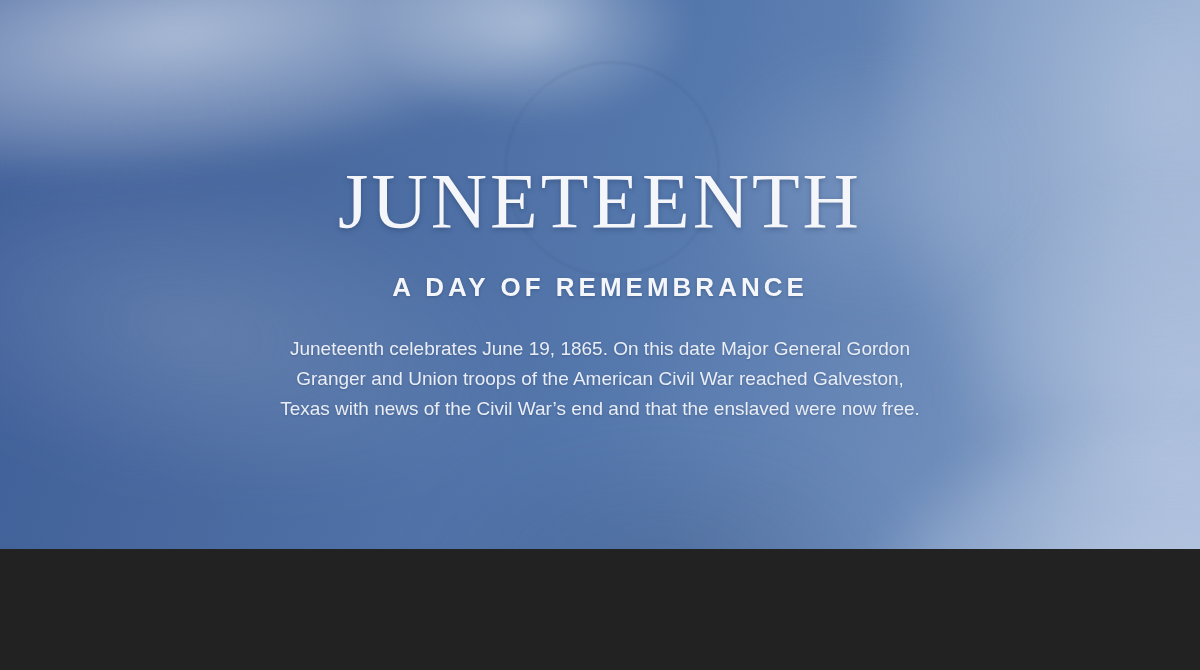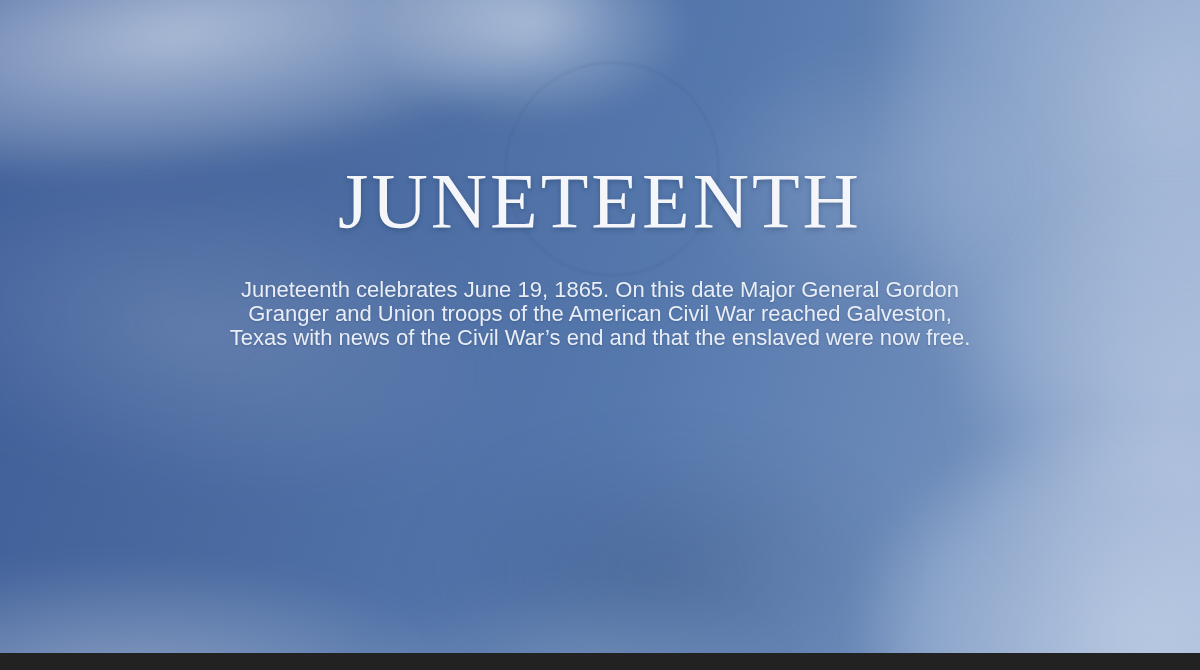--- a/index.html
+++ b/index.html
@@ -3,21 +3,21 @@
 <meta charset="utf-8">
 <style>
   html, body {
     margin: 0;
     padding: 0;
     background: #222;
   }
   .hero {
     position: relative;
     width: 1200px;
-    height: 653px;
+    height: 549px;
     overflow: hidden;
     font-family: "Liberation Sans", sans-serif;
     background: linear-gradient(108deg,
       var(--sky-deep, #3d5c97) 0%,
       #49699f 26%,
       #5477ac 52%,
       #6d8cba 78%,
       var(--sky-light, #8aa3cb) 100%);
   }
   .cloud {
@@ -105,22 +105,22 @@
     font-size: 26px;
     line-height: 30px;
     font-weight: 700;
     letter-spacing: 4px;
     color: var(--text-main, #f4f6fa);
     text-shadow: 0 1px 3px rgba(25,45,80,0.3);
   }
   .body-text {
     width: 880px;
     margin: 32px auto 0 auto;
-    font-size: 22px;
-    line-height: 24px;
+    font-size: 19px;
+    line-height: 30px;
     color: var(--text-body, #e9eef6);
     text-shadow: 0 1px 2px rgba(30,50,90,0.28);
     white-space: pre-line;
   }
   .body-text + .body-text {
     margin-top: 28px;
   }
 </style>
 </head>
 <body>
@@ -134,17 +134,18 @@
   <div class="cloud c5"></div>
   <div class="cloud c6"></div>
   <div class="cloud c7"></div>
   <div class="cloud c8"></div>
   <div class="cloud c9"></div>
   <div class="cloud shade"></div>
   <div class="ring"></div>
 
   <div class="content">
     <h1 class="title">JUNETEENTH</h1>
+    <h2 class="subtitle">A DAY OF REMEMBRANCE</h2>
     <p class="body-text">Juneteenth celebrates June 19, 1865. On this date Major General Gordon
 Granger and Union troops of the American Civil War reached Galveston,
 Texas with news of the Civil War’s end and that the enslaved were now free.</p>
   </div>
 </div>
 
 </body></html>

